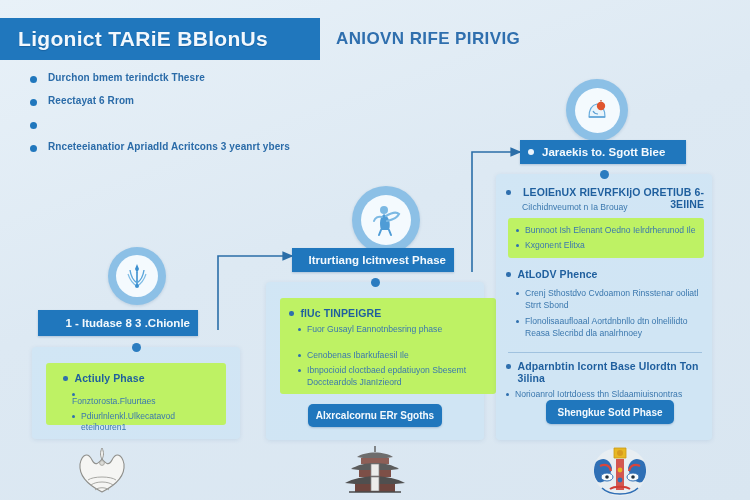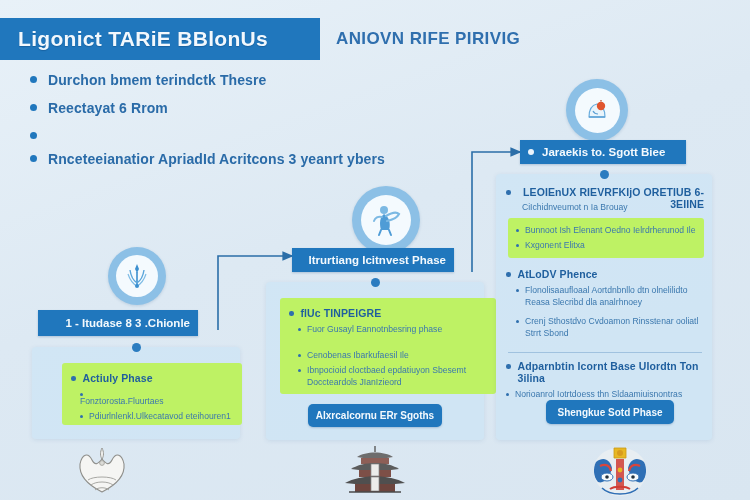--- a/index.html
+++ b/index.html
@@ -49,21 +49,21 @@
   
   #intro-list {
     position: absolute;
     left: 30px; top: 72px;
     width: 430px;
     list-style: none;
   }
   #intro-list li {
     display: flex; align-items: flex-start;
     margin-bottom: 12px;
-    font-size: 14px;
+    font-size: 10px;
     font-weight: bold;
     color: #2a6ba8;
     letter-spacing: .1px;
     white-space: nowrap;
   }
   #intro-list li .dot {
     width: 7px; height: 7px; border-radius: 50%;
     background: #2077bd; flex: none;
     margin: 4px 11px 0 0;
   }
@@ -218,21 +218,21 @@
     </div>
   </div>
 
   <div class="col-title" style="left:38px; top:310px; width:160px; height:26px;">
     <span>1 - Itudase 8 3 .Chionle</span>
   </div>
 
   <div class="col-panel" style="left:32px; top:347px; width:208px; height:92px;">
     <span class="panel-connector-dot"></span>
 
-    <div class="inner-box" style="left:30px; top:16px; width:180px; height:62px;">
+    <div class="inner-box" style="left:14px; top:16px; width:180px; height:62px;padding-left:8px;">
       <ul class="bl" style="padding:9px 8px 0 9px;">
         <li class="b1">
           <span class="d"></span>
           <span>Actiuly Phase</span>
         </li>
         <li class="b2" style="margin:5px 0 0 9px;flex-direction:column;">
           <span class="d"></span>
           <span>Fonztorosta.Fluurtaes</span>
         </li>
         <li class="b2" style="margin:3px 0 0 9px;">
@@ -331,27 +331,27 @@
           <span>Kxgonent Elitxa</span>
         </li>
       </ul>
     </div>
 
     <ul class="bl" style="position:absolute; left:10px; top:94px; width:200px;">
       <li class="b1">
         <span class="d"></span>
         <span>AtLoDV Phence</span>
       </li>
+      <li class="b2" style="margin:8px 0 0 10px;">
+        <span class="d"></span>
+        <span>Crenj Sthostdvo Cvdoamon Rinsstenar ooliatl Strrt Sbond</span>
+      </li>
       <li class="b2" style="margin:5px 0 0 10px;">
         <span class="d"></span>
         <span>Flonolisaaufloaal Aortdnbnllo dtn olnelilidto Reasa Slecribd dla analrhnoey</span>
-      </li>
-      <li class="b2" style="margin:8px 0 0 10px;">
-        <span class="d"></span>
-        <span>Crenj Sthostdvo Cvdoamon Rinsstenar ooliatl Strrt Sbond</span>
       </li>
     </ul>
 
     <div class="hrule" style="left:12px; top:178px; width:194px;"></div>
 
     <ul class="bl" style="position:absolute; left:10px; top:186px; width:202px;">
       <li class="b1">
         <span class="d"></span>
         <span>Adparnbtin Icornt Base UIordtn Ton 3ilina</span>
       </li>

